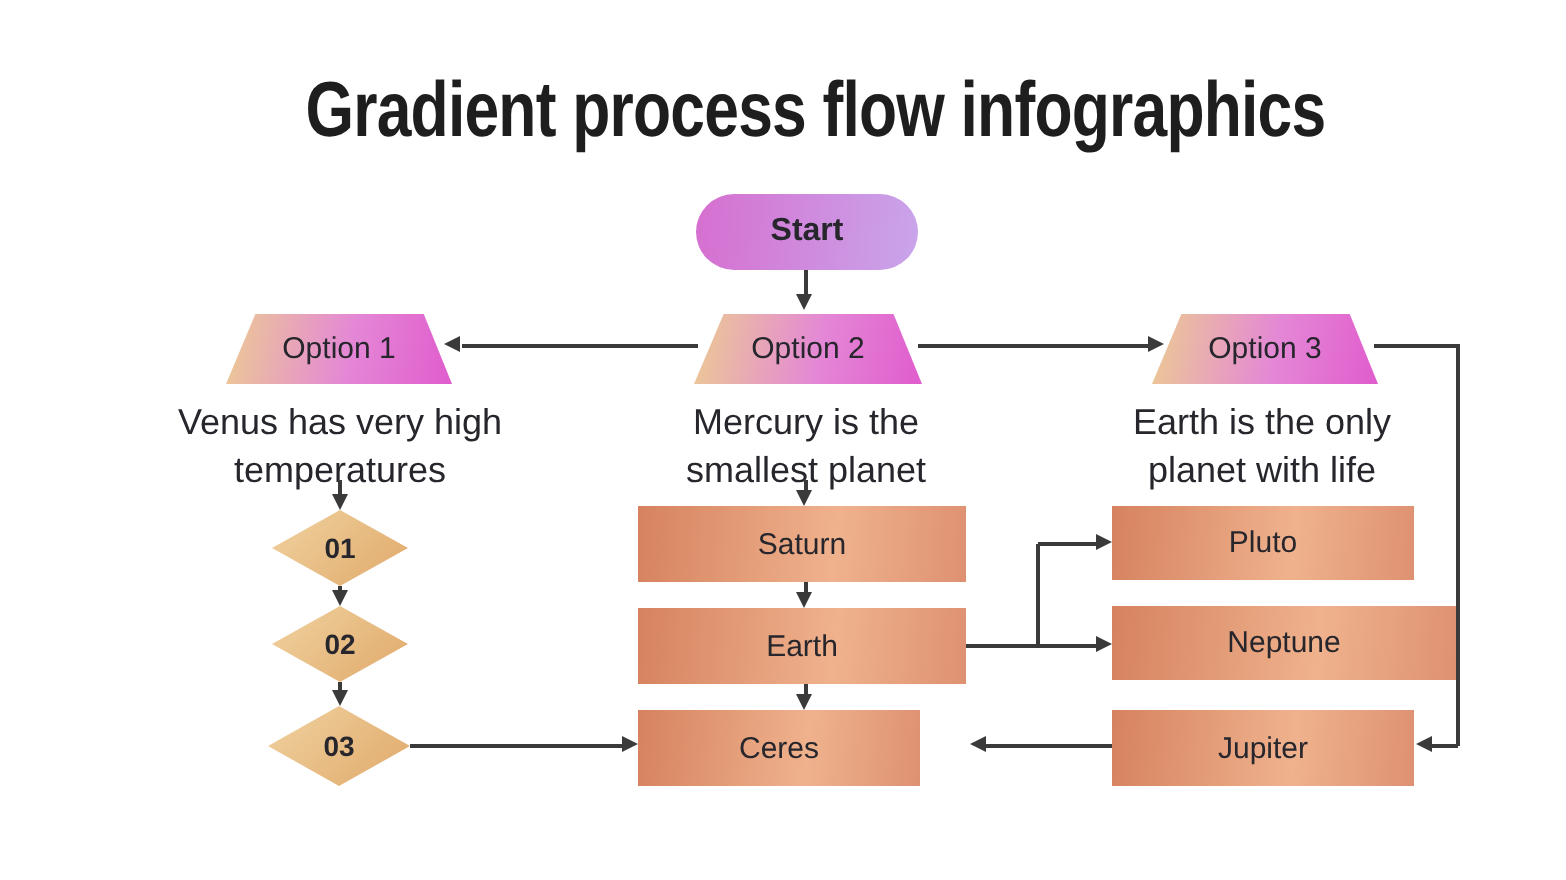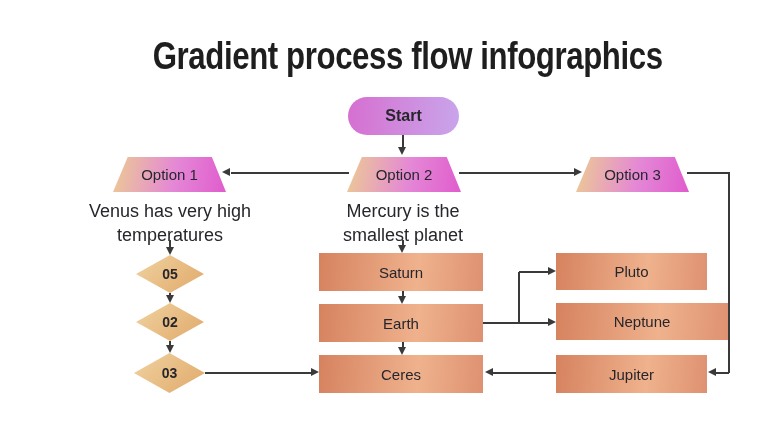--- a/index.html
+++ b/index.html
@@ -60,38 +60,39 @@
   </div>
   <div class="node trap" style="left:331px; top:157px; width:114px; height:35px;">
     <span>Option 2</span>
   </div>
   <div class="node trap" style="left:560px; top:157px; width:113px; height:35px;">
     <span>Option 3</span>
   </div>
 
   <div class="desc" style="left:69px; top:199px; width:170px;">Venus has very high temperatures</div>
   <div class="desc" style="left:312px; top:199px; width:150px;">Mercury is the smallest planet</div>
+  <div class="desc" style="left:535px; top:199px; width:160px;">Earth is the only planet with life</div>
 
   <div class="node diamond" style="left:120px; top:255px; width:68px; height:38px;">
-    <span>05</span>
+    <span>01</span>
   </div>
   <div class="node diamond" style="left:120px; top:303px; width:68px; height:38px;">
     <span>02</span>
   </div>
   <div class="node diamond" style="left:118px; top:353px; width:71px; height:40px;">
     <span>03</span>
   </div>
 
   <div class="node box" style="left:303px; top:253px; width:164px; height:38px;">
     <span>Saturn</span>
   </div>
   <div class="node box" style="left:303px; top:304px; width:164px; height:38px;">
     <span>Earth</span>
   </div>
-  <div class="node box" style="left:303px; top:355px; width:164px; height:38px;">
+  <div class="node box" style="left:303px; top:355px; width:141px; height:38px;">
     <span>Ceres</span>
   </div>
 
   <div class="node box" style="left:540px; top:253px; width:151px; height:37px;">
     <span>Pluto</span>
   </div>
   <div class="node box" style="left:540px; top:303px; width:172px; height:37px;">
     <span>Neptune</span>
   </div>
   <div class="node box" style="left:540px; top:355px; width:151px; height:38px;">

